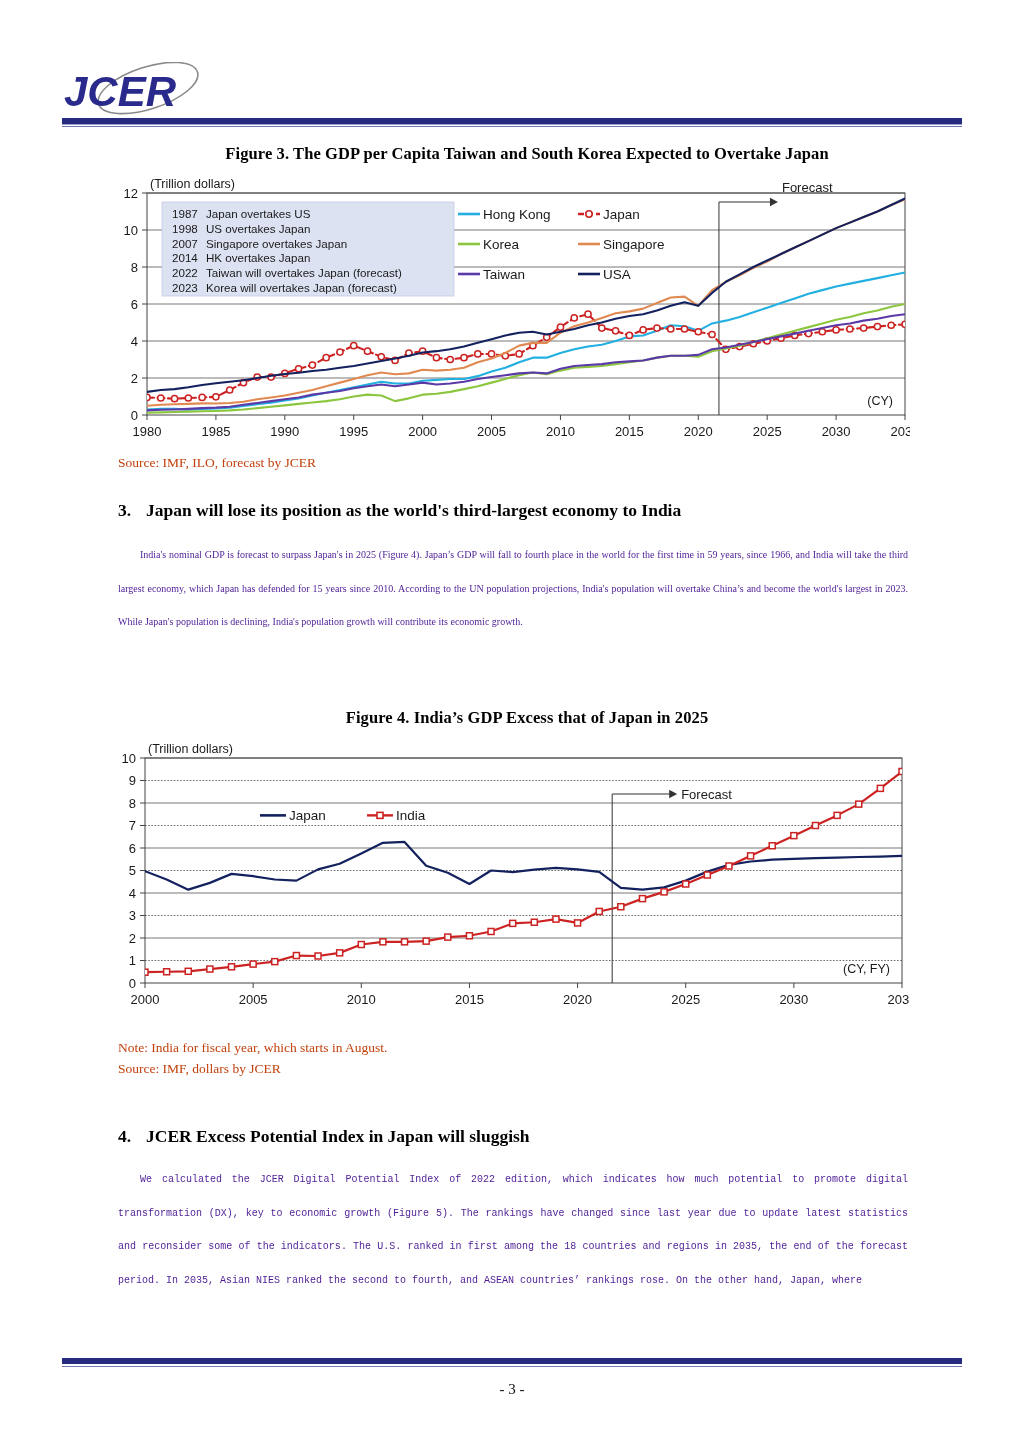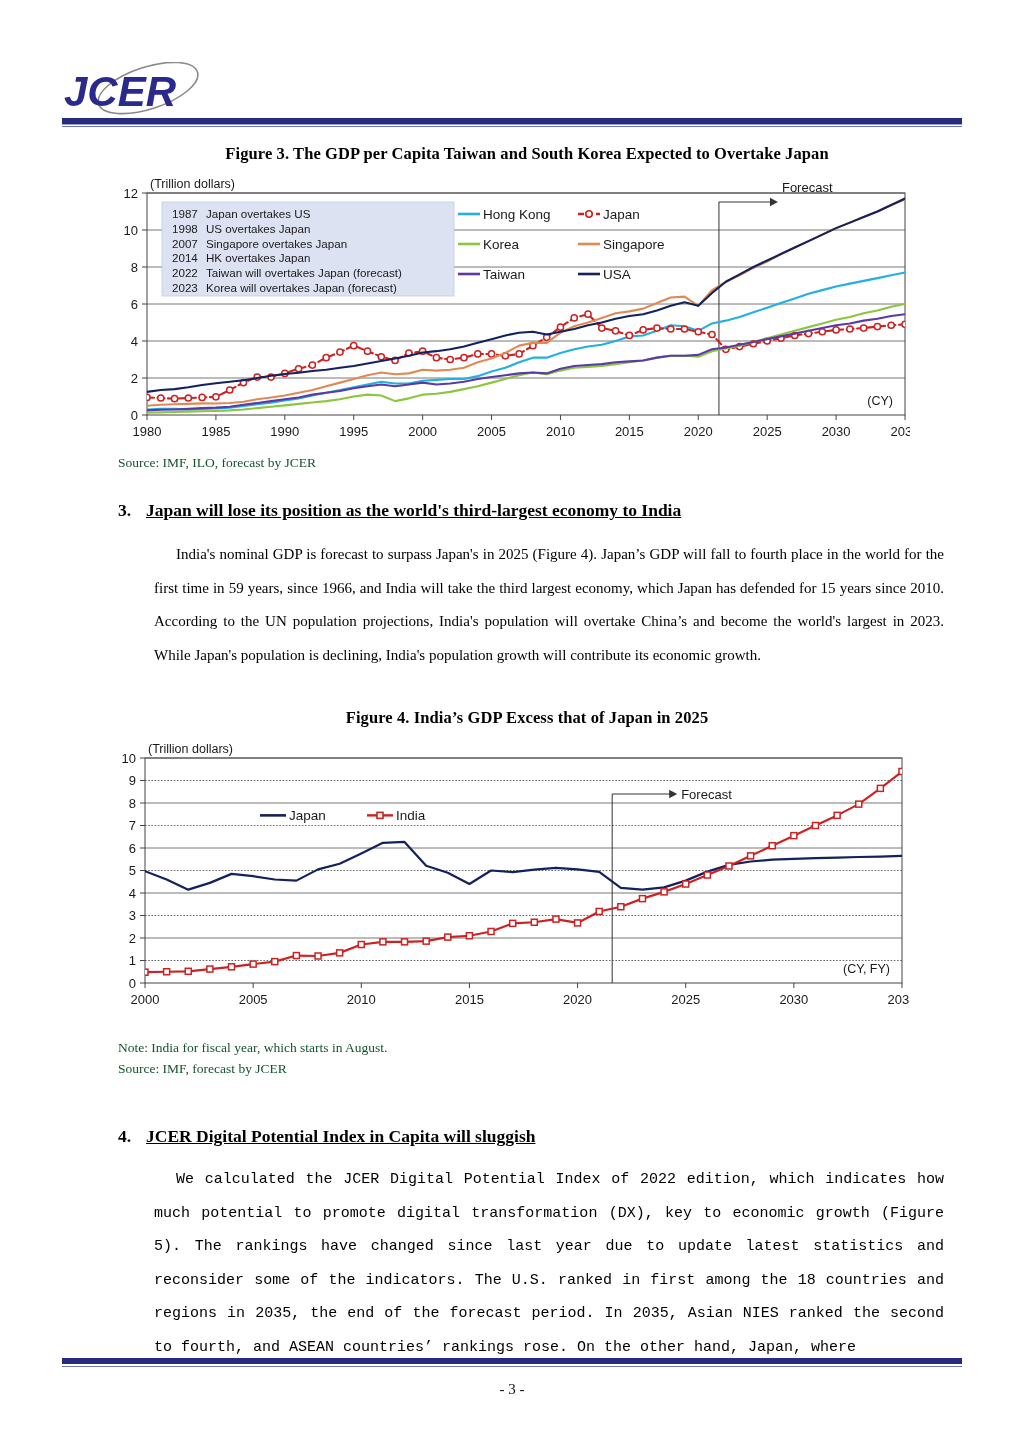--- a/index.html
+++ b/index.html
@@ -18,31 +18,31 @@
   .header-rule2{position:absolute;left:62px;top:126px;width:900px;height:1px;background:#6f77b5;}
 
   
   .fig-title{
     position:absolute;text-align:center;width:100%;
     font-family:"Liberation Serif", serif;font-weight:bold;font-size:16.5px;color:#000;
     letter-spacing:.1px;
     padding-left:15px;
   }
   .src-note{
-    position:absolute;font-family:"Liberation Serif", serif;font-size:13.5px;color:#14532d;
+    position:absolute;font-family:"Liberation Serif", serif;font-size:13.5px;color:#c2410c;
   }
   .sec-head{
     position:absolute;left:118px;font-family:"Liberation Serif", serif;
-    font-weight:bold;font-size:17.5px;color:#000;text-decoration:underline;
+    font-weight:bold;font-size:17.5px;color:#000;
   }
   .sec-head .num{display:inline-block;width:28px;}
   .body-par{
     position:absolute;left:118px;width:790px;
-    font-family:"Liberation Serif", serif;font-size:15px;line-height:33.5px;
-    color:#000000;text-align:justify;text-justify:inter-word;margin-left:36px;
+    font-family:"Liberation Serif", serif;font-size:10px;line-height:33.5px;
+    color:#4c1d95;text-align:justify;text-justify:inter-word;
   }
   .body-par .indent{display:inline-block;width:22px;}
 
   
   .footer-rule{position:absolute;left:62px;top:1358px;width:900px;height:6px;
     background:#262b80;}
   .footer-rule2{position:absolute;left:62px;top:1366px;width:900px;height:1px;background:#6f77b5;}
   .page-num{position:absolute;top:1381px;width:100%;text-align:center;
     font-family:"Liberation Serif", serif;font-size:15px;color:#111;}
 
@@ -337,24 +337,24 @@
         </g>
         <line x1="155" y1="79.375" x2="181" y2="79.375" stroke="#13215e" stroke-width="2.6"></line>
         <text x="184" y="84.175" class="lgd" text-anchor="start">Japan</text>
         <line x1="262" y1="79.375" x2="288" y2="79.375" stroke="#cc2222" stroke-width="2.4"></line>
         <rect x="272" y="76.375" width="6" height="6" fill="#fff" stroke="#cc2222" stroke-width="1.6"></rect>
         <text x="291" y="84.175" class="lgd" text-anchor="start">India</text>
       </svg>
   </div>
 
   <div class="src-note" style="left:118px;top:1040px;">Note: India for fiscal year, which starts in August.</div>
-  <div class="src-note" style="left:118px;top:1061px;">Source: IMF, forecast by JCER</div>
+  <div class="src-note" style="left:118px;top:1061px;">Source: IMF, dollars by JCER</div>
 
   <div class="sec-head" style="top:1126px;">
-    <span class="num">4.</span><span>JCER Digital Potential Index in Capita will sluggish</span>
+    <span class="num">4.</span><span>JCER Excess Potential Index in Japan will sluggish</span>
   </div>
   <div class="body-par" style="top:1163px;font-family:Liberation Mono, monospace;">
     <span class="indent"></span><span>We calculated the JCER Digital Potential Index of 2022 edition, which indicates how much potential to promote digital transformation (DX), key to economic growth (Figure 5). The rankings have changed since last year due to update latest statistics and reconsider some of the indicators. The U.S. ranked in first among the 18 countries and regions in 2035, the end of the forecast period. In 2035, Asian NIES ranked the second to fourth, and ASEAN countries’ rankings rose. On the other hand, Japan, where</span>
   </div>
 
   <div class="footer-rule"></div>
   <div class="footer-rule2"></div>
   <div class="page-num">- 3 -</div>
 
 </div>

